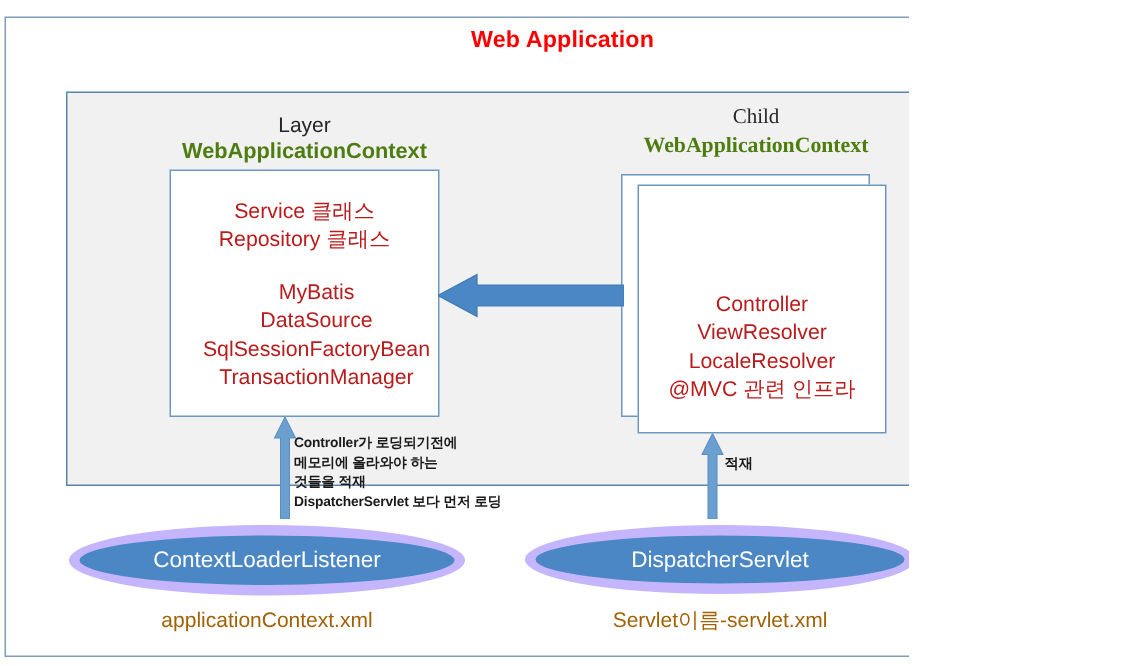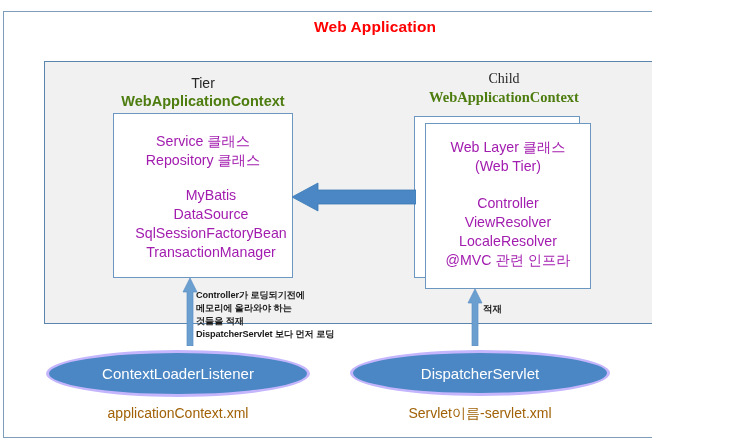--- a/index.html
+++ b/index.html
@@ -6,21 +6,21 @@
     margin: 0;
     padding: 0;
     background: #ffffff;
   }
   body {
     font-family: "Liberation Sans", "DejaVu Sans", sans-serif;
   }
 
   #canvas {
     position: relative;
-    width: 652px;
+    width: 606px;
     height: 444px;
     background: #ffffff;
     overflow: hidden;
   }
 
   
   .outer-frame {
     position: absolute;
     left: 3px;
     top: 11px;
@@ -112,21 +112,21 @@
     top: 123px;
     width: 166px;
     height: 166px;
   }
 
   .box-text {
     position: absolute;
     left: 0;
     right: 0;
     text-align: center;
-    color: #a21caf;
+    color: #b91c1c;
     font-size: 14.2px;
     line-height: 1.33;
     white-space: pre-line;
   }
   .box-root .box-text { top: 18px; }
   .box-child-front .box-text { top: 14px; }
 
   
   .arrow-h {
     position: absolute;
@@ -163,21 +163,21 @@
     top: 303px;
     color: #1a1a1a;
     font-size: 9.5px;
     font-weight: bold;
   }
 
   
   .ellipse {
     position: absolute;
     background: #4a87c4;
-    border: 3px solid #c4b5fd;
+    border: 7px solid #c4b5fd;
     border-radius: 50%;
     color: #ffffff;
     font-size: 15px;
     display: flex;
     align-items: center;
     justify-content: center;
     box-sizing: border-box;
   }
   .ellipse.loader { left: 46px; top: 350px; width: 264px; height: 47px; }
   .ellipse.dispatcher { left: 350px; top: 350px; width: 260px; height: 46px; }
@@ -197,42 +197,40 @@
 <div id="canvas">
 
   <div class="outer-frame"></div>
 
   <div class="title-web-app">Web Application</div>
 
   <div class="servletcontext-label">ServletContext</div>
   <div class="servletcontext-panel"></div>
 
   <div class="ctx-head root">
-    <span class="plain">Tier</span>
+    <span class="plain">Layer</span>
     <span class="red">WebApplicationContext</span>
   </div>
 
   <div class="ctx-head child">
     <span class="plain">Child</span>
     <span class="red">WebApplicationContext</span>
   </div>
 
   <div class="inner-box box-root">
     <div class="box-text">Service 클래스
 Repository 클래스</div>
     <div class="box-text" style="top:72px;padding-left:16px;">MyBatis
 DataSource
 SqlSessionFactoryBean
 TransactionManager</div>
   </div>
 
   <div class="inner-box box-child-back"></div>
   <div class="inner-box box-child-front">
-    <div class="box-text">Web Layer 클래스
-(Web Tier)</div>
     <div class="box-text" style="top:70px;">Controller
 ViewResolver
 LocaleResolver
 @MVC 관련 인프라</div>
   </div>
 
   <div class="arrow-h">
     <svg width="124" height="30" viewBox="0 0 124 30" xmlns="http://www.w3.org/2000/svg">
       <polygon points="0,15 26,1 26,8 124,8 124,22 26,22 26,29" fill="#4a87c4" stroke="#3d7bb5" stroke-width="0.8"></polygon>
     </svg>

